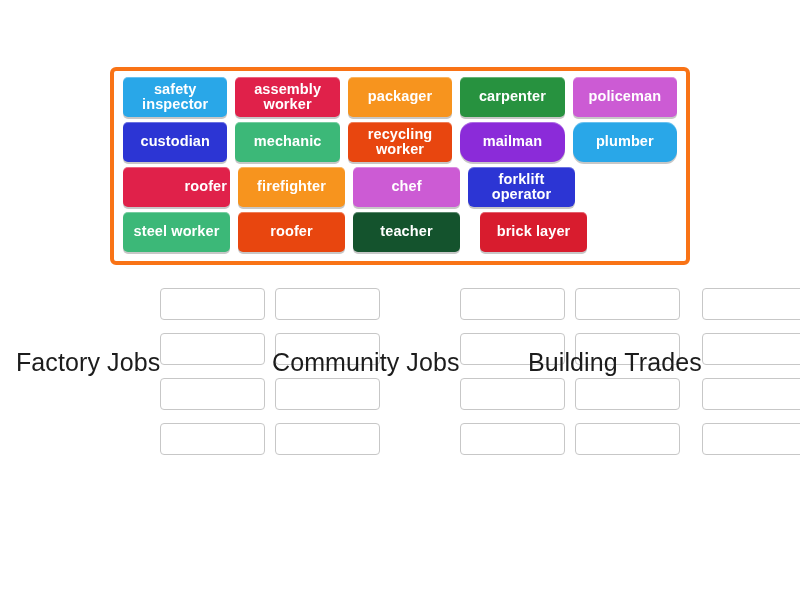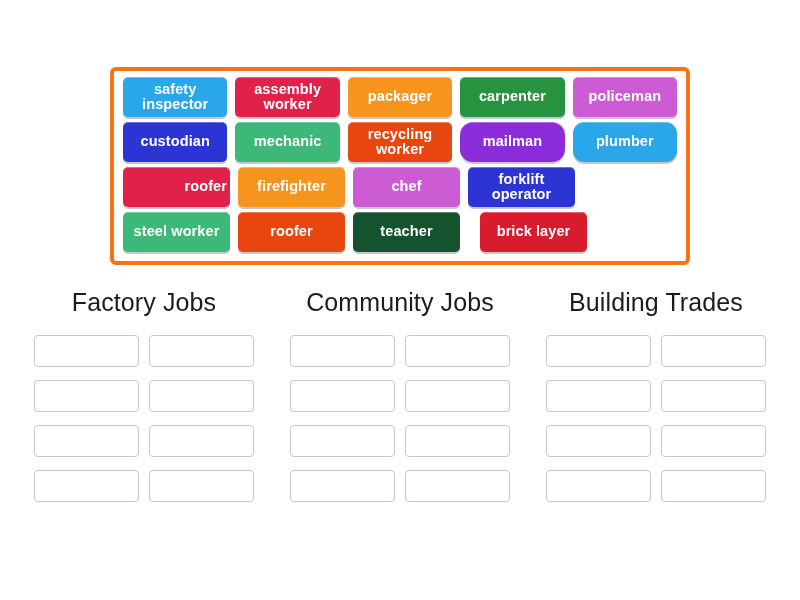--- a/index.html
+++ b/index.html
@@ -69,21 +69,20 @@
     position: absolute;
     left: 0px;
     top: 288px;
     width: 800px;
     display: flex;
   }
 
   .category {
     width: 256px;
     display: flex;
-    flex-direction: column;
     align-items: center;
   }
   .category.col1 { margin-left: 16px; }
   .category.col2 { margin-left: 0px; }
   .category.col3 { margin-left: 0px; }
 
   .category-title {
     font-size: 25px;
     font-weight: 400;
     color: #1c1c1c;
@@ -151,21 +150,21 @@
     <div class="tile-row">
       <div class="tile" style="background: rgb(224, 33, 74); justify-content: flex-end;">
           <span>roofer</span>
         </div>
       <div class="tile" style="background: rgb(247, 148, 30);">
           <span>firefighter</span>
         </div>
       <div class="tile" style="background: rgb(204, 91, 212);">
           <span>chef</span>
         </div>
-      <div class="tile" style="background: rgb(44, 53, 212);">
+      <div class="tile" style="background: rgb(44, 53, 212); border-radius: 6px;">
           <span>forklift operator</span>
         </div>
     </div>
     <div class="tile-row">
       <div class="tile" style="background: rgb(60, 184, 120);">
           <span>steel worker</span>
         </div>
       <div class="tile" style="background: rgb(232, 70, 15);">
           <span>roofer</span>
         </div>

